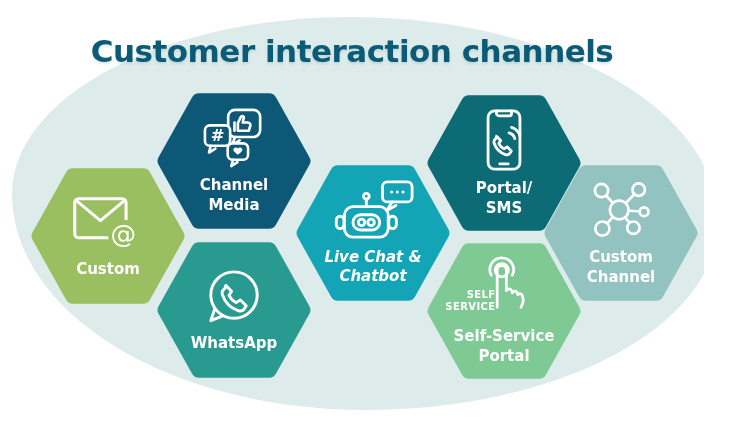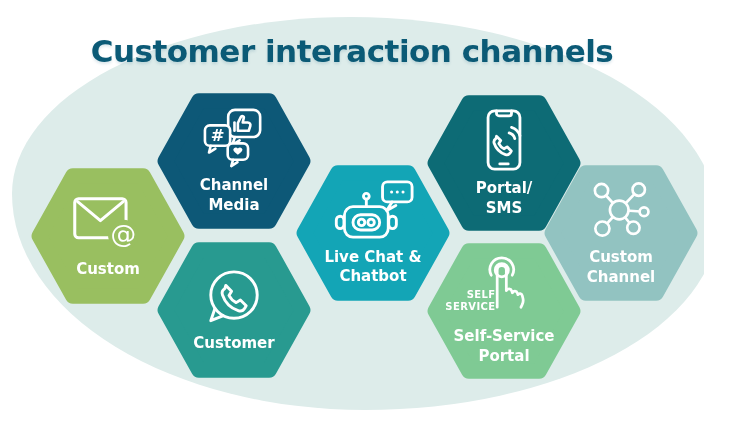--- a/index.html
+++ b/index.html
@@ -30,21 +30,21 @@
   .icon-wrap{position:relative;display:flex;align-items:center;justify-content:center;}
   .badge{
     position:absolute;right:47px;top:33px;width:54px;
     color:#ffffff;font-weight:800;font-size:10px;line-height:1.2;
     letter-spacing:0.4px;text-align:right;white-space:pre-line;
   }
   
   .t-email{left:30px;top:163px;}
   .t-social{left:156px;top:88px;}
   .t-whatsapp{left:156px;top:237px;}
-  .t-livechat{left:295px;top:160px;}
+  .t-livechat{left:295px;top:160px;font-style:italic;}
   .t-phone{left:426px;top:90px;}
   .t-selfservice{left:426px;top:238px;}
   .t-custom{left:543px;top:160px;}
 </style>
 </head>
 <body>
 
 <div class="stage">
 
   <div class="blob"></div>
@@ -97,21 +97,21 @@
       <path d="M55,10 L145,10 L188,87 L145,164 L55,164 L12,87 Z" stroke-width="20" stroke-linejoin="round" fill="#289a90" stroke="#289a90"></path>
     </svg>
     <div class="hex-content">
       <div class="icon-wrap">
         <svg width="62" height="60" viewBox="0 0 64 62" fill="none" stroke="#ffffff" stroke-width="3" stroke-linecap="round" stroke-linejoin="round">
           <circle cx="32" cy="29" r="24"></circle>
           <path d="M12.3 42.8 L8 55.5 L20.5 50.5"></path>
           <path d="M23.5 19 l6 6 -2.7 4.4 c1.6 3.2 4.2 5.8 7.4 7.4 l4.4 -2.7 6 6 -1.5 2.5 c-1.4 2.3 -4.2 3.4 -6.8 2.5 c-7.6 -2.6 -13.6 -8.6 -16.2 -16.2 c-0.9 -2.6 0.2 -5.4 2.5 -6.8 z"></path>
         </svg>
       </div>
-      <div class="label">Customer</div>
+      <div class="label">WhatsApp</div>
     </div>
   </div>
 
   <div class="tile t-livechat">
     <svg class="hexbg" viewBox="0 0 200 174">
       <path d="M55,10 L145,10 L188,87 L145,164 L55,164 L12,87 Z" stroke-width="20" stroke-linejoin="round" fill="#13a5b6" stroke="#13a5b6"></path>
     </svg>
     <div class="hex-content">
       <div class="icon-wrap">
         <svg width="82" height="61" viewBox="0 0 86 64" fill="none" stroke="#ffffff" stroke-width="3" stroke-linecap="round" stroke-linejoin="round">

